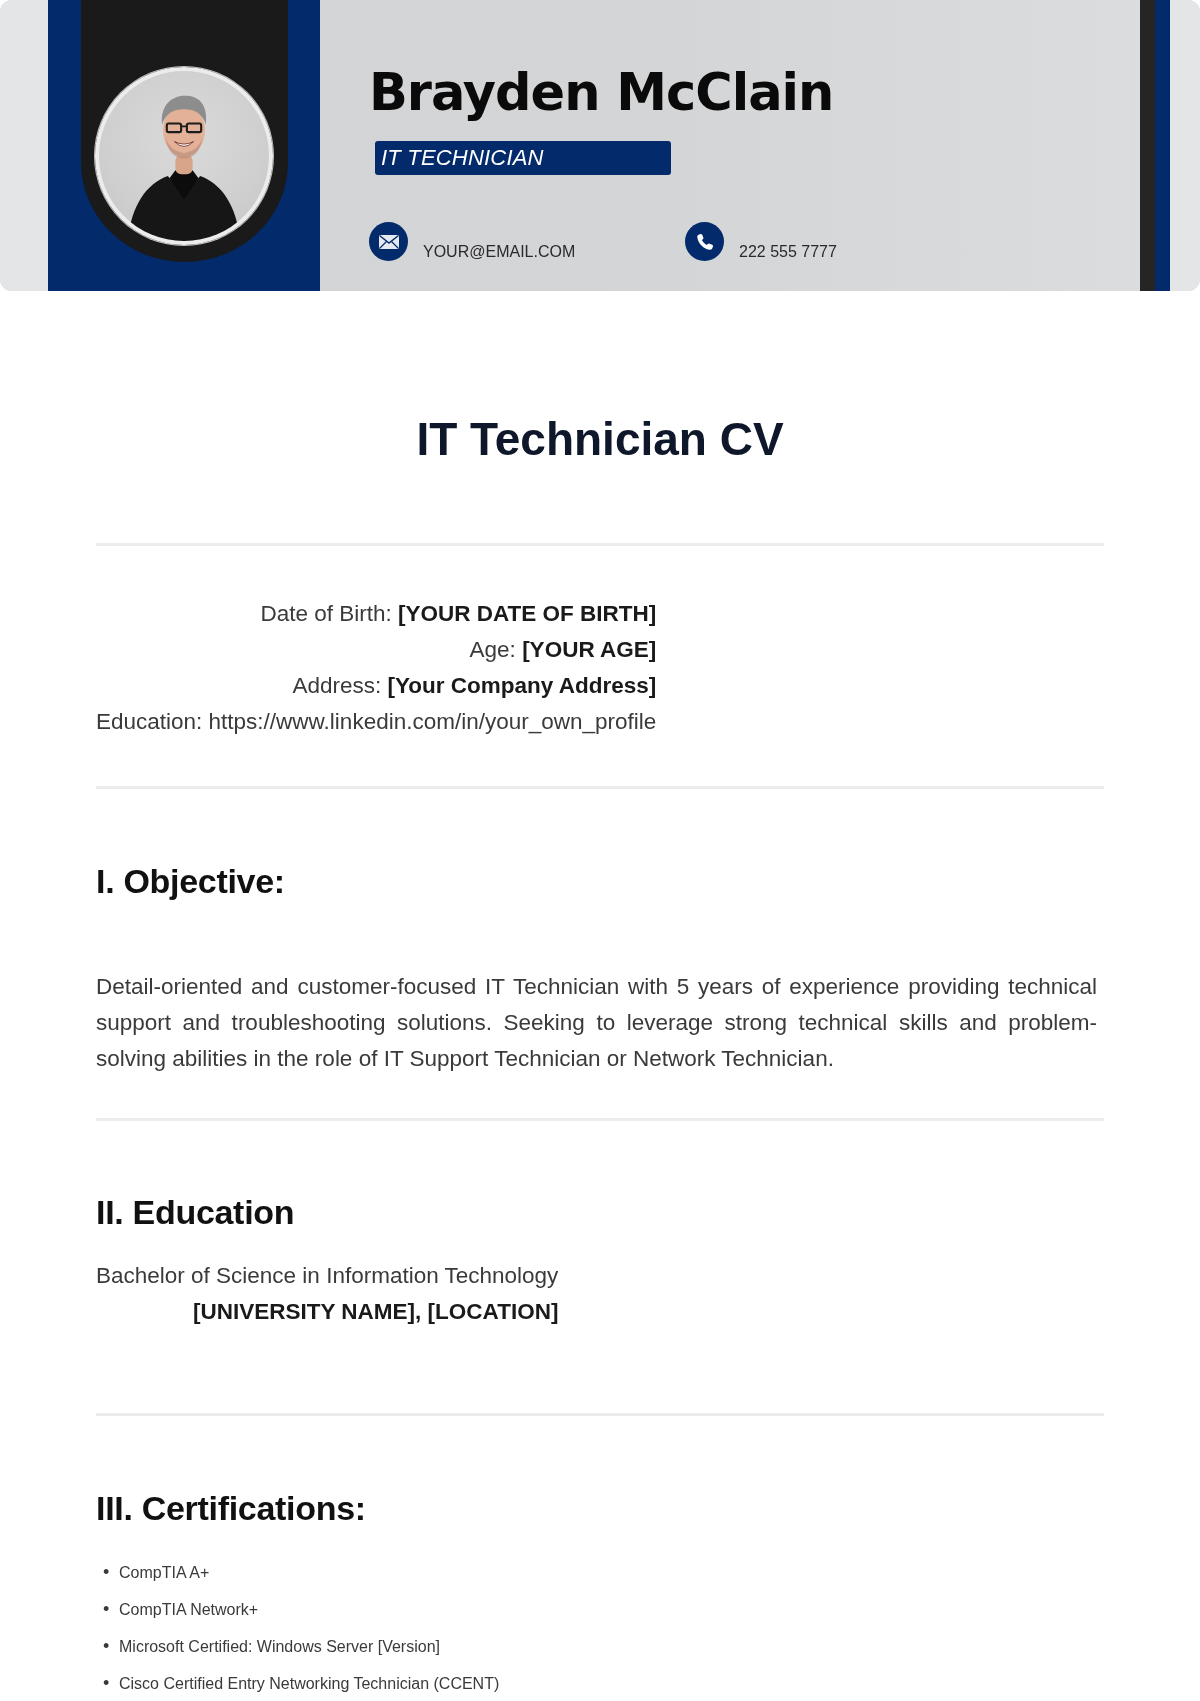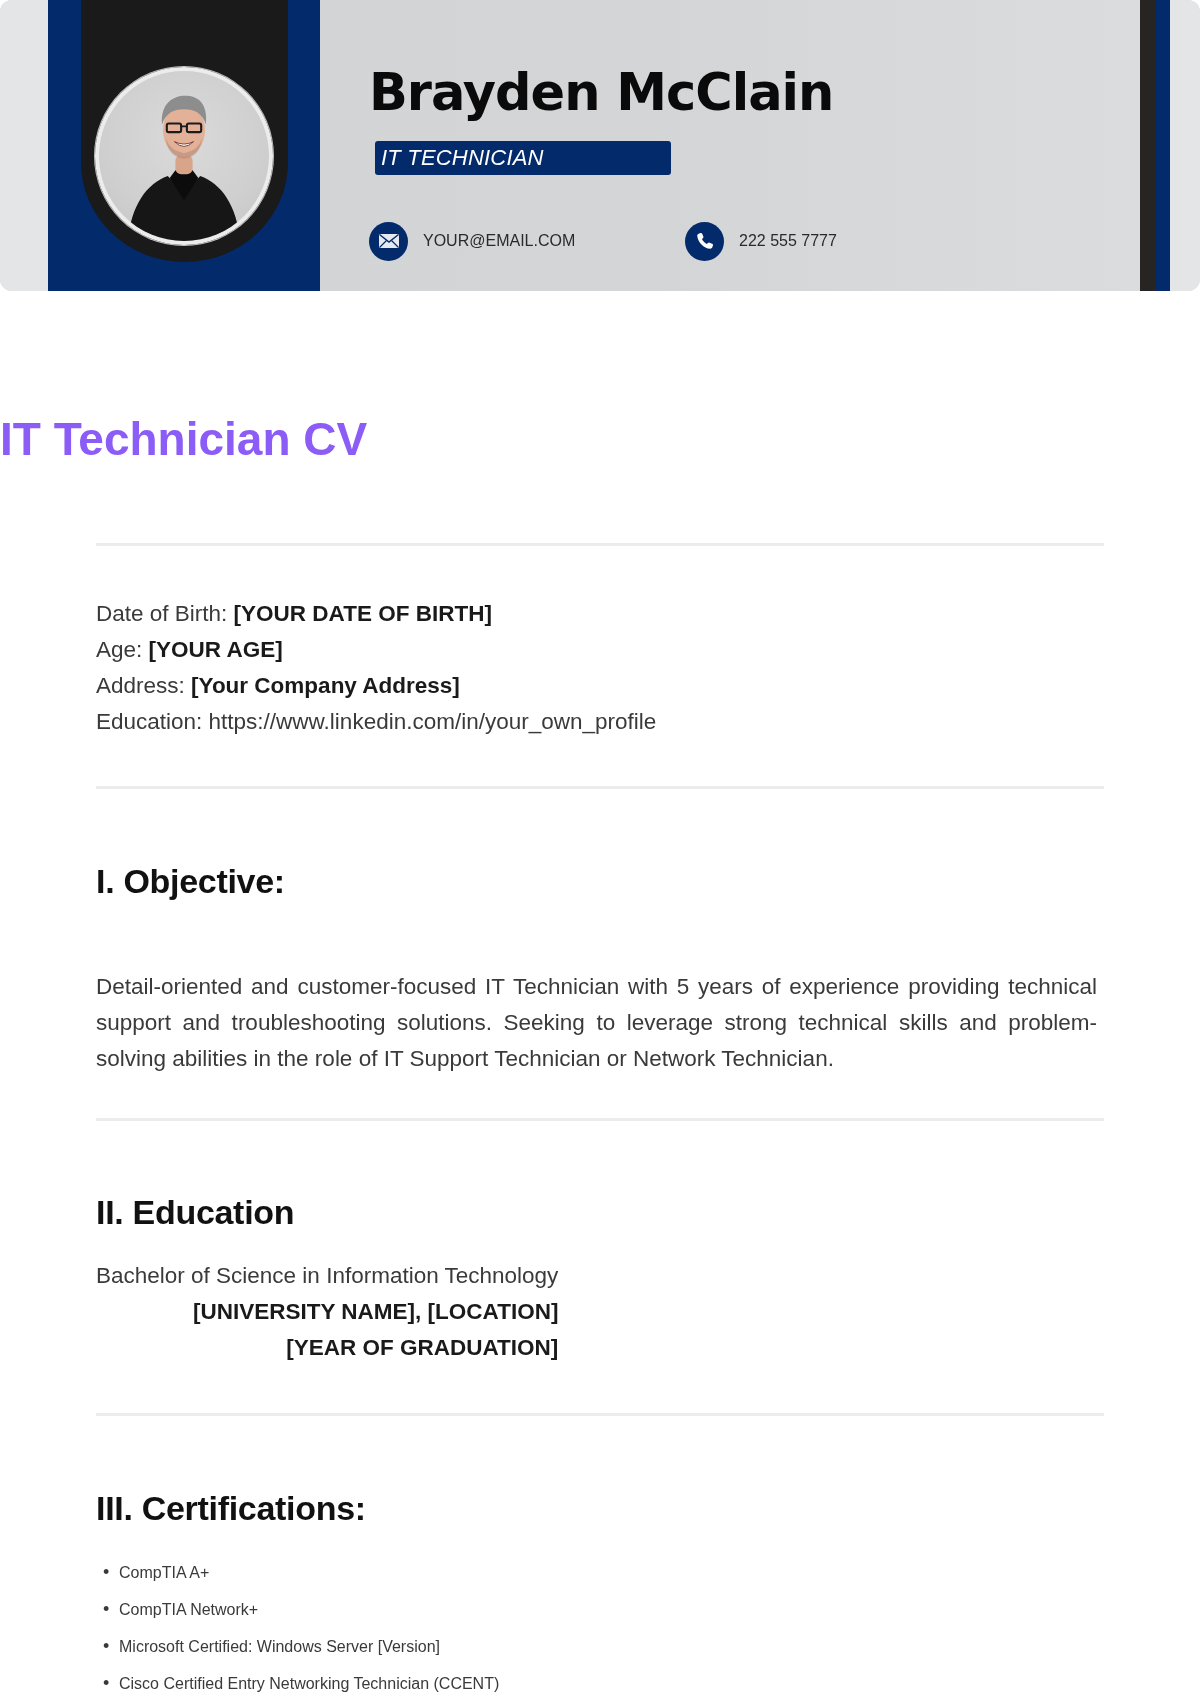--- a/index.html
+++ b/index.html
@@ -20,34 +20,34 @@
     .hdr-stripe-black { position: absolute; left: 1140px; top: 0; width: 15px; height: 291px; background: #272424; }
     .hdr-stripe-navy { position: absolute; left: 1155px; top: 0; width: 15px; height: 291px; background: #032a6a; }
     .hdr-right-strip { position: absolute; left: 1170px; top: 0; width: 30px; height: 291px; background: #e4e5e7; }
 
     .name { position: absolute; left: 369px; top: 60px; font-family: "DejaVu Sans", sans-serif; font-weight: bold;
       font-size: 51px; letter-spacing: -1px; color: #0a0a0a; white-space: nowrap; line-height: 66px; }
     .role-tag { position: absolute; left: 375px; top: 141px; width: 296px; height: 34px; background: #032a6a;
       border-radius: 3px; color: #ffffff; font-style: italic; font-size: 22px; line-height: 34px; padding-left: 6px;
       font-family: "Liberation Sans", sans-serif; letter-spacing: 0.2px; }
 
-    .contact { position: absolute; top: 221px; height: 40px; display: flex; align-items: center; }
+    .contact { position: absolute; top: 221px; height: 40px; display: flex; align-items: flex-end; }
     .contact.email { left: 369px; }
     .contact.phone { left: 685px; }
     .contact-icon { width: 39px; height: 39px; border-radius: 50%; background: #032a6a; display: flex;
       align-items: center; justify-content: center; flex-shrink: 0; }
     .contact-text { margin-left: 15px; font-size: 16px; color: #2a2a2a; font-family: "Liberation Sans", sans-serif; }
 
     
-    .doc-title { position: absolute; left: 0; width: 1200px; top: 412px; 
-      font-family: "Liberation Sans", sans-serif; font-weight: bold; font-size: 46px; color: #8b5cf6; }
+    .doc-title { position: absolute; left: 0; width: 1200px; top: 412px; text-align: center;
+      font-family: "Liberation Sans", sans-serif; font-weight: bold; font-size: 46px; color: #0f172a; }
     .divider { position: absolute; left: 96px; width: 1008px; height: 3px; background: #ececec; }
 
     .info { position: absolute; left: 96px; top: 596px; font-size: 22.5px; line-height: 36px; color: #3a3a3a; }
-    .info .row { white-space: nowrap; }
+    .info .row { white-space: nowrap; text-align: right; }
     .info b { color: #1a1a1a; font-weight: bold; }
 
     .section-h { position: absolute; left: 96px; font-family: "Liberation Sans", sans-serif; font-weight: bold;
       font-size: 34px; color: #111; letter-spacing: -0.3px; }
     .para { position: absolute; left: 96px; width: 1001px; font-size: 22.5px; line-height: 36px; color: #3a3a3a;
       text-align: justify; }
     .plain-lines { position: absolute; left: 96px; font-size: 22.5px; line-height: 36px; color: #3a3a3a; text-align: right; }
     .plain-lines .bold { font-weight: bold; color: #1a1a1a; }
     .bullets { position: absolute; left: 103px; font-size: 16px; line-height: 36px; color: #3a3a3a; list-style: none; }
     .bullets li::before { content: "•"; display: inline-block; width: 16px; font-size: 18px; }
@@ -133,21 +133,20 @@
 
 <h2 class="section-h" style="top:862px;">I. Objective:</h2>
 <p class="para" style="top:969px;">Detail-oriented and customer-focused IT Technician with 5 years of experience providing technical support and troubleshooting solutions. Seeking to leverage strong technical skills and problem-solving abilities in the role of IT Support Technician or Network Technician.</p>
 
 <div class="divider" style="top:1118px;"></div>
 
 <h2 class="section-h" style="top:1193px;">II. Education</h2>
 <div class="plain-lines" style="top:1258px;">
   <div>Bachelor of Science in Information Technology</div>
   <div class="bold">[UNIVERSITY NAME], [LOCATION]</div>
-  <div class="bold">[YEAR OF GRADUATION]</div>
 </div>
 
 <div class="divider" style="top:1413px;"></div>
 
 <h2 class="section-h" style="top:1489px;">III. Certifications:</h2>
 <ul class="bullets" style="top:1554px;">
   <li>CompTIA A+</li>
   <li>CompTIA Network+</li>
   <li>Microsoft Certified: Windows Server [Version]</li>
   <li>Cisco Certified Entry Networking Technician (CCENT)</li>

